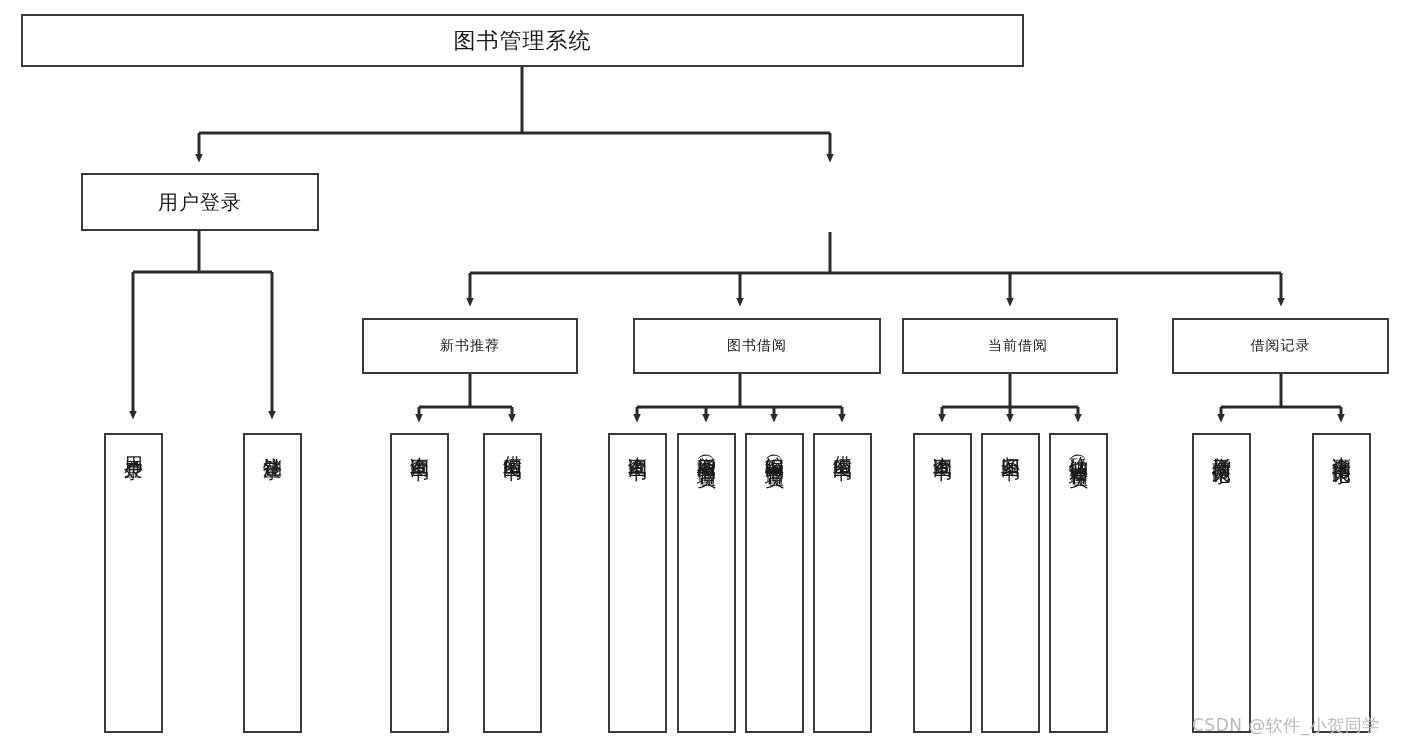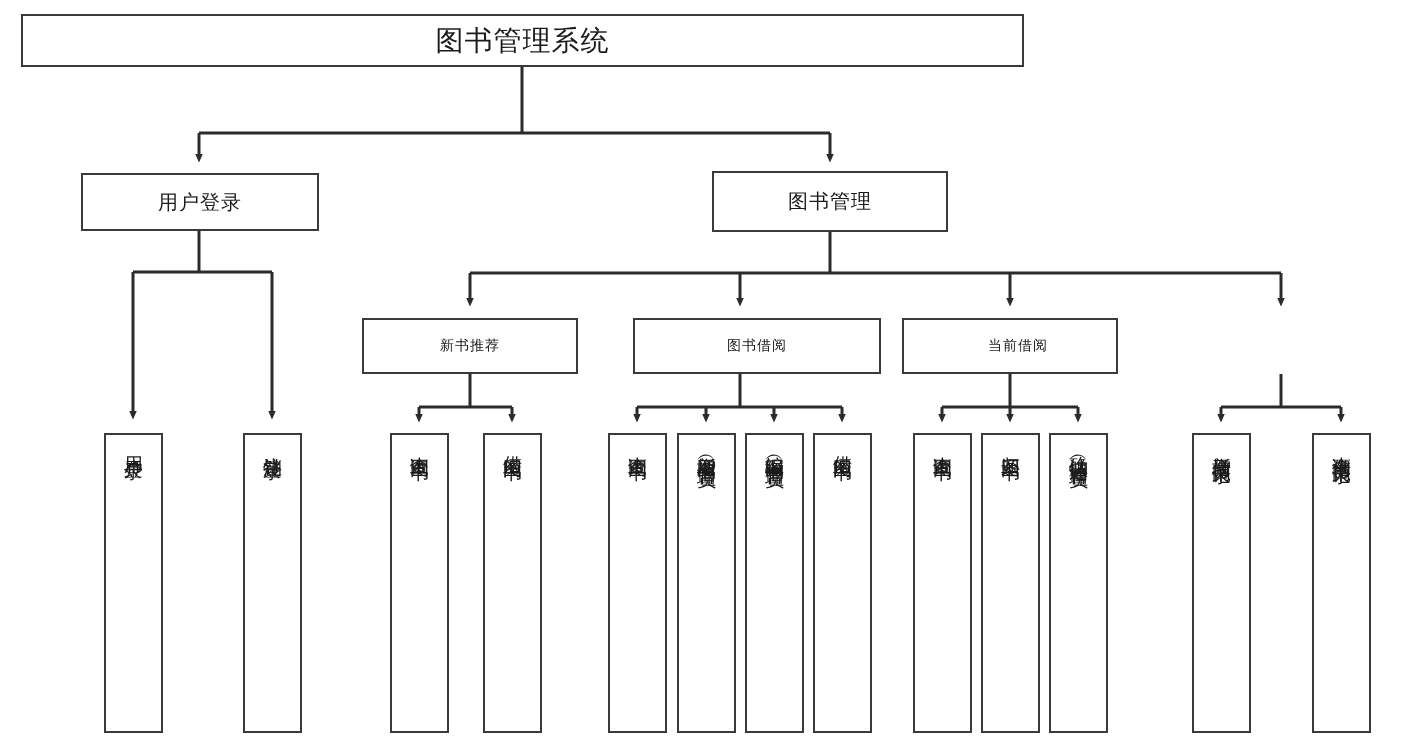--- a/index.html
+++ b/index.html
@@ -31,21 +31,21 @@
     box-sizing: border-box;
     border: 2px solid #3a3a3a;
     background: #ffffff;
     display: flex;
     align-items: center;
     justify-content: center;
     color: #1a1a1a;
     z-index: 2;
   }
   .node-root {
-    font-size: 28px;
+    font-size: 22px;
     letter-spacing: 1px;
     text-align: center;
   }
   .node-l1 {
     font-size: 20px;
     letter-spacing: 1px;
   }
   .node-l2 {
     font-size: 14px;
     letter-spacing: 1px;
@@ -130,33 +130,33 @@
     </g>
   </svg>
 
   <div class="node node-root" style="left:21px; top:14px; width:1003px; height:53px;">
     <span>图书管理系统</span>
   </div>
 
   <div class="node node-l1" style="left:81px; top:173px; width:238px; height:58px;">
     <span>用户登录</span>
   </div>
-  <div class="node node-l1" style="left:712px; top:171px; width:236px; height:61px;">
-    <span>图书管理</span>
-  </div>
 
   <div class="node node-l2" style="left:362px; top:318px; width:216px; height:56px;">
     <span>新书推荐</span>
   </div>
   <div class="node node-l2" style="left:633px; top:318px; width:248px; height:56px;">
     <span>图书借阅</span>
   </div>
   <div class="node node-l2" style="left:902px; top:318px; width:216px; height:56px;padding-left:16px;">
     <span>当前借阅</span>
   </div>
+  <div class="node node-l2" style="left:1172px; top:318px; width:217px; height:56px;">
+    <span>借阅记录</span>
+  </div>
 
   <div class="node node-leaf" style="left:104px; top:433px; width:59px; height:300px;">
     <span class="vlabel">用户登录</span>
   </div>
   <div class="node node-leaf" style="left:243px; top:433px; width:59px; height:300px;">
     <span class="vlabel">注销登录</span>
   </div>
 
   <div class="node node-leaf" style="left:390px; top:433px; width:59px; height:300px;">
     <span class="vlabel">查询图书</span>
@@ -188,14 +188,15 @@
     <span class="vlabel">确认归还（管理员）</span>
   </div>
 
   <div class="node node-leaf" style="left:1192px; top:433px; width:59px; height:300px;">
     <span class="vlabel">新增借阅记录</span>
   </div>
   <div class="node node-leaf" style="left:1312px; top:433px; width:59px; height:300px;">
     <span class="vlabel">查询借阅记录</span>
   </div>
 
+  <div class="watermark">CSDN @软件_小贺同学</div>
 
 </div>
 
 </body></html>

